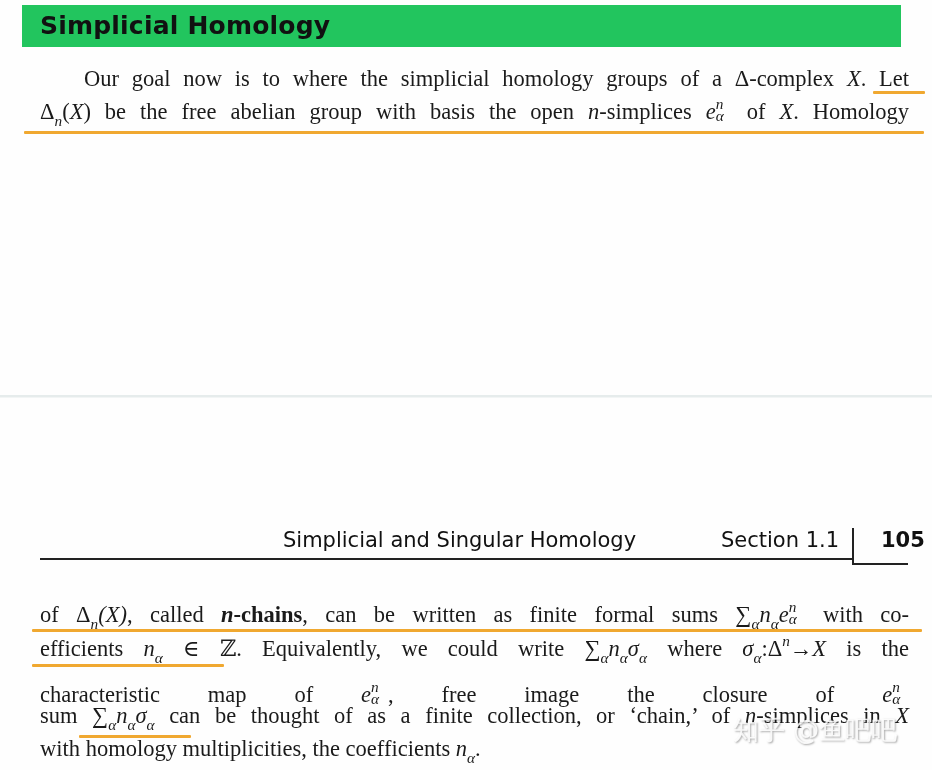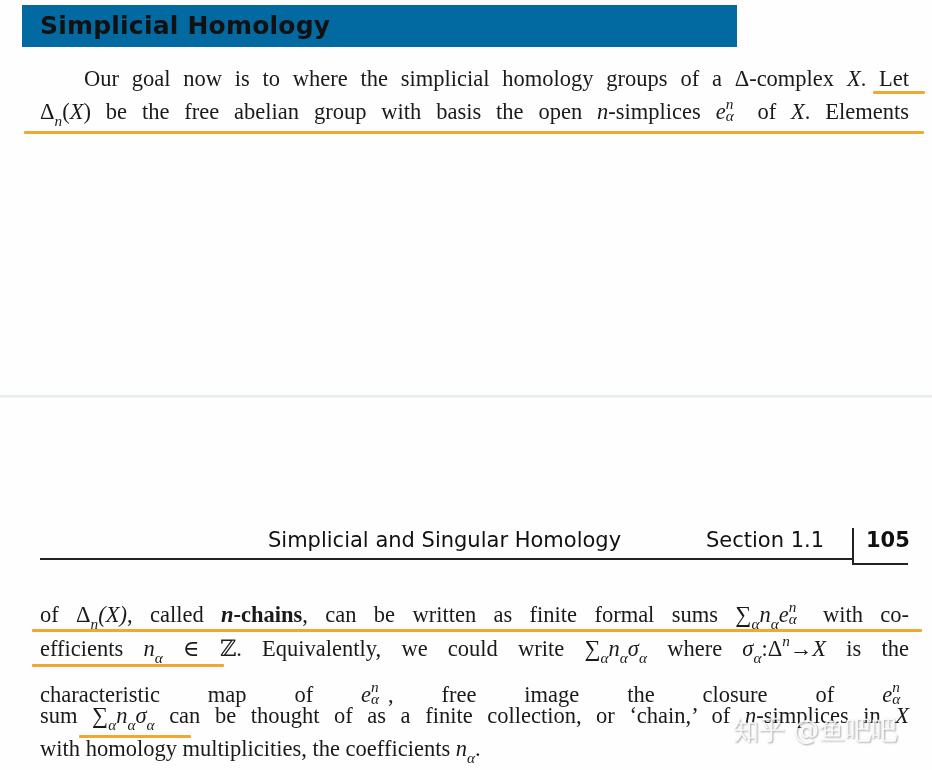--- a/index.html
+++ b/index.html
@@ -6,22 +6,22 @@
     body {
       width: 932px; height: 770px; position: relative; overflow: hidden;
       background: #fefefe;
       font-family: "Liberation Serif", "DejaVu Serif", serif;
       color: #1a1a1a;
     }
     .abs { position: absolute; }
 
     
     .title-bar {
-      left: 22px; top: 5px; width: 715px; height: 42px;
-      background: #0369a1;
+      left: 22px; top: 5px; width: 879px; height: 42px;
+      background: #22c55e;
     }
     .title-text {
       position: absolute; left: 18px; top: 6px;
       font-family: "DejaVu Sans", "Liberation Sans", sans-serif;
       font-weight: bold; font-size: 25px; color: #111; letter-spacing: 0.2px;
     }
     .line {
       position: absolute; white-space: nowrap;
       font-size: 22.5px; line-height: 33px;
     }
@@ -36,21 +36,21 @@
     .supsub .s-dn { position: absolute; left: 0; top: 0.5em; font-size: 0.68em; font-style: italic; }
 
     .uline { position: absolute; height: 3px; background: #f0a830; border-radius: 1px; }
 
     .page-sep1 { left: 0; top: 395px; width: 932px; height: 2px; background: #e6ecec; }
     .page-sep2 { left: 0; top: 397px; width: 932px; height: 1px; background: #f2f5f5; }
 
     
     .run-head {
       font-family: "DejaVu Sans", "Liberation Sans", sans-serif;
-      font-size: 21px; color: #111; white-space: nowrap;
+      font-size: 21px; color: #111; white-space: nowrap; margin-left: 15px;
     }
     .head-rule { position: absolute; left: 40px; top: 558px; width: 812px; height: 1.5px; background: #222; }
     .head-vrule { position: absolute; left: 852px; top: 528px; width: 2px; height: 36px; background: #222; }
     .head-rule2 { position: absolute; left: 852px; top: 563px; width: 56px; height: 2px; background: #222; }
     .page-num { font-weight: bold; }
 
     .watermark {
       position: absolute; left: 733px; top: 713px;
       font-family: "DejaVu Sans", sans-serif; font-size: 26px;
       color: rgba(255,255,255,0.85);
@@ -64,21 +64,21 @@
 <div class="abs title-bar">
   <span class="title-text">Simplicial Homology</span>
 </div>
 
 <div class="line justify" style="left:84px; top:62px; width:825px;">
   <span>Our goal now is to where the simplicial homology groups of a </span><span class="up">Δ</span><span>-complex </span><span class="math">X</span><span>. </span><span>Let</span>
 </div>
 <div class="uline" style="left:873px; top:91px; width:52px;"></div>
 
 <div class="line justify" style="left:40px; top:95px; width:869px;">
-  <span>Δ</span><sub class="math">n</sub><span>(</span><span class="math">X</span><span>)</span><span> be the free abelian group with basis the open </span><span class="math">n</span><span>-simplices </span><span class="math">e</span><span class="supsub"><span class="s-up">n</span><span class="s-dn">α</span></span><span> of </span><span class="math">X</span><span>. Elements</span>
+  <span>Δ</span><sub class="math">n</sub><span>(</span><span class="math">X</span><span>)</span><span> be the free abelian group with basis the open </span><span class="math">n</span><span>-simplices </span><span class="math">e</span><span class="supsub"><span class="s-up">n</span><span class="s-dn">α</span></span><span> of </span><span class="math">X</span><span>. Homology</span>
 </div>
 <div class="uline" style="left:24px; top:131px; width:900px;"></div>
 
 <div class="abs page-sep1"></div>
 <div class="abs page-sep2"></div>
 
 <div class="abs run-head" style="left:268px; top:528px;">Simplicial and Singular Homology</div>
 <div class="abs run-head" style="left:706px; top:528px;">Section 1.1</div>
 <div class="abs run-head page-num" style="left:866px; top:528px;">105</div>
 <div class="head-rule"></div>

